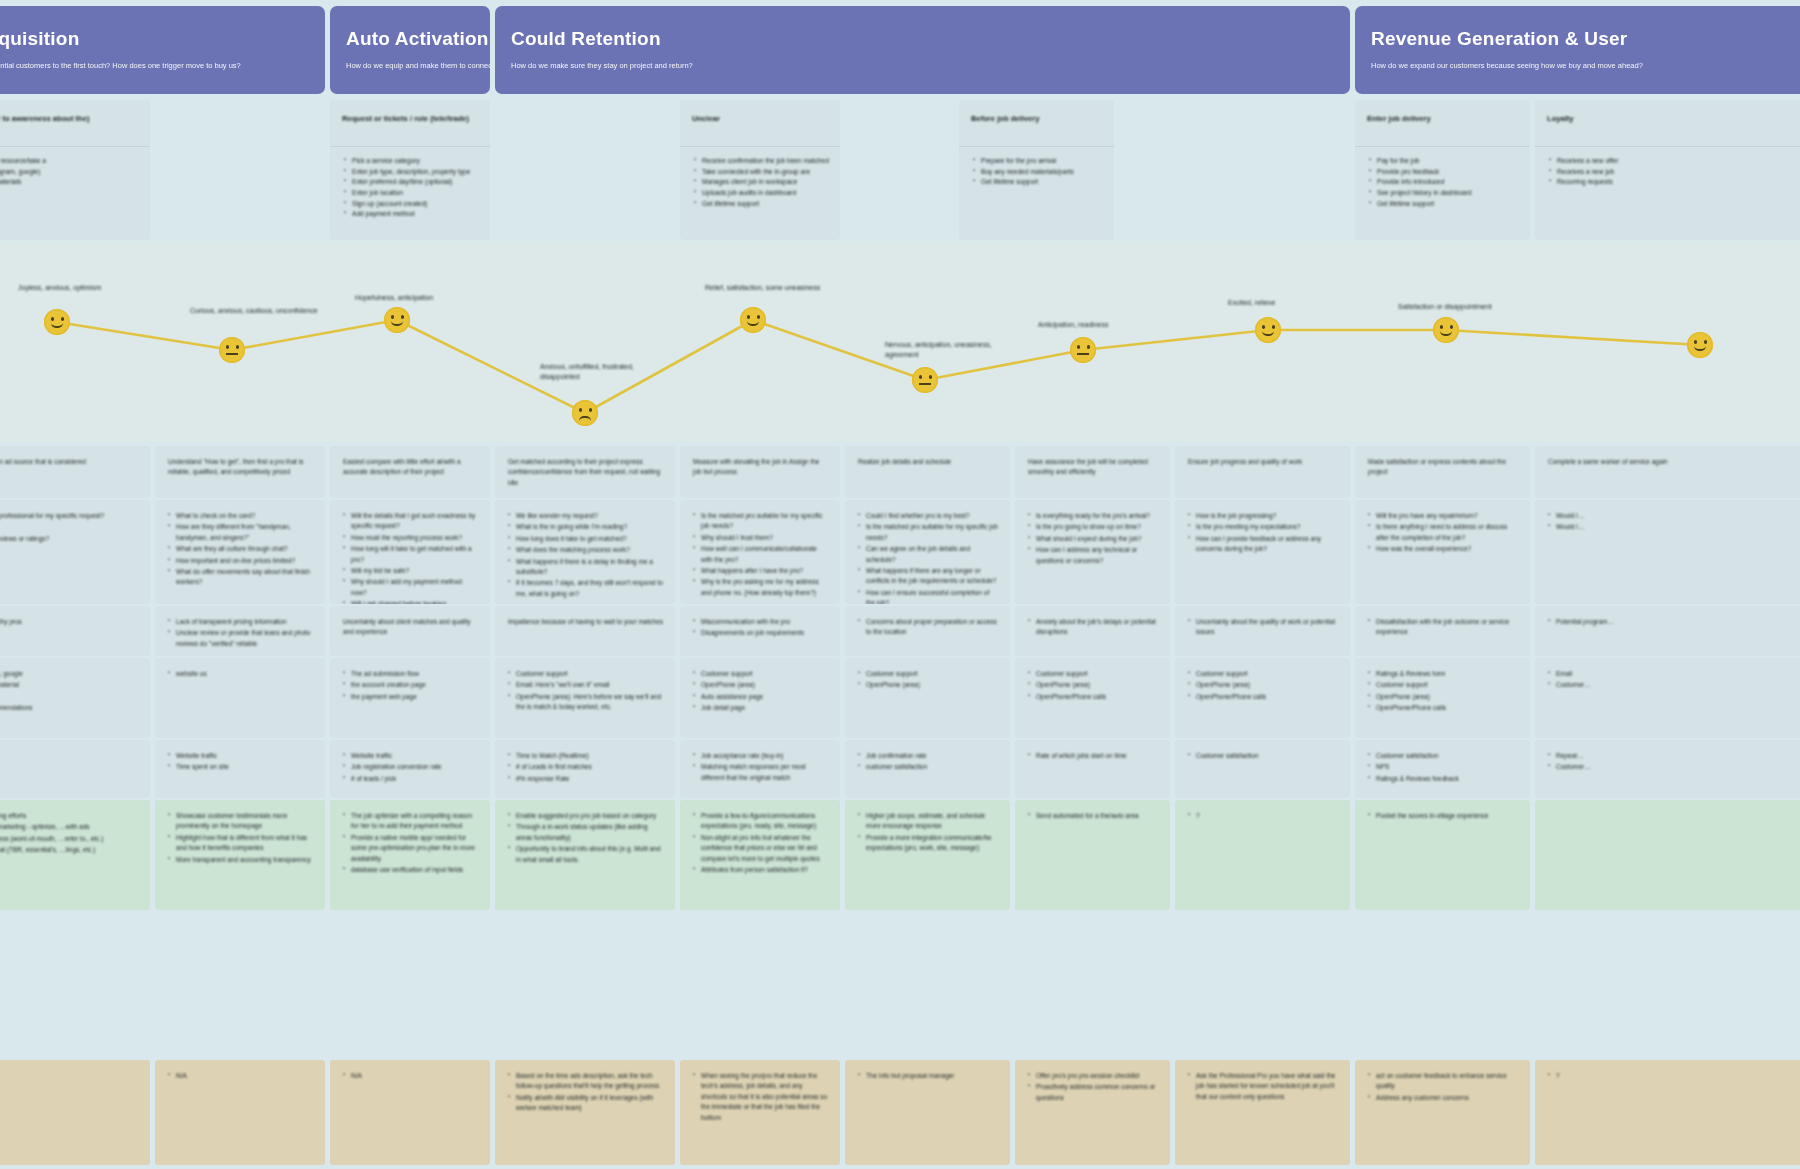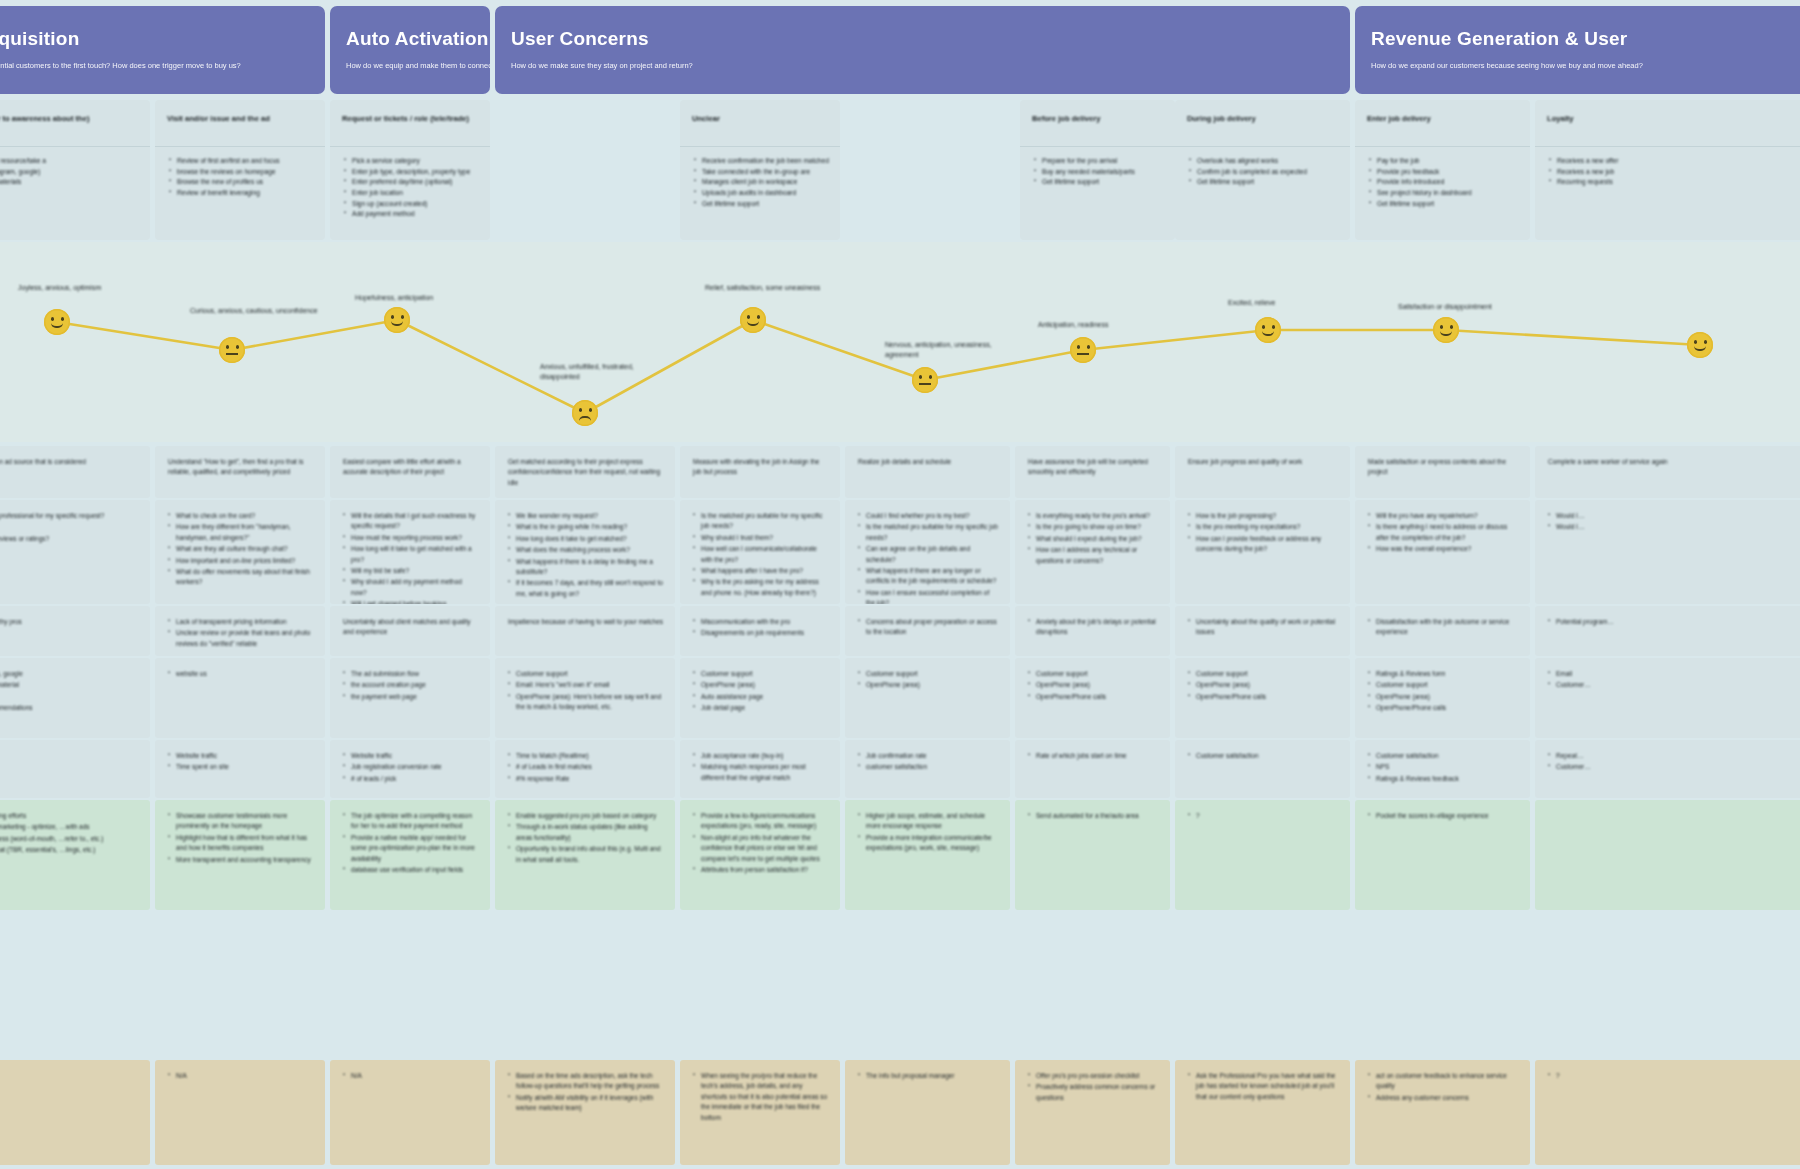--- a/index.html
+++ b/index.html
@@ -79,48 +79,38 @@
   <div class="phase-row">
       <div class="phase" style="left: -90px; width: 415px;">
         <div class="phase-title">User Acquisition</div>
         <div class="phase-sub">How do we move potential customers to the first touch? How does one trigger move to buy us?</div>
       </div>
       <div class="phase" style="left: 330px; width: 160px;">
         <div class="phase-title">Auto Activation</div>
         <div class="phase-sub">How do we equip and make them to connect?</div>
       </div>
       <div class="phase" style="left: 495px; width: 855px;">
-        <div class="phase-title">User Concerns</div>
+        <div class="phase-title">Could Retention</div>
         <div class="phase-sub">How do we make sure they stay on project and return?</div>
       </div>
       <div class="phase" style="left: 1355px; width: 480px;">
         <div class="phase-title">Revenue Generation &amp; User</div>
         <div class="phase-sub">How do we expand our customers because seeing how we buy and move ahead?</div>
       </div>
     </div>
 
   <div class="stage-band">
       <div class="stage-cell" style="left: -90px; width: 240px;">
         <div class="stage-title">Looking to help (prior to awareness about the)</div>
         <div class="stage-div"></div>
         <ul class="stage-list">
           <li>searching to find an ad resource/take a</li>
           <li>one quick ad (FB, Instagram, google)</li>
           <li>see offline marketing materials</li>
           <li>heard through Offer</li>
-        </ul>
-      </div>
-      <div class="stage-cell" style="left: 155px; width: 170px;">
-        <div class="stage-title">Visit and/or issue and the ad</div>
-        <div class="stage-div"></div>
-        <ul class="stage-list">
-          <li>Review of first an/first an and focus</li>
-          <li>browse the reviews on homepage</li>
-          <li>Browse the new of profiles us</li>
-          <li>Review of benefit leveraging</li>
         </ul>
       </div>
       <div class="stage-cell" style="left: 330px; width: 160px;">
         <div class="stage-title">Request or tickets / role (tele/trade)</div>
         <div class="stage-div"></div>
         <ul class="stage-list">
           <li>Pick a service category</li>
           <li>Enter job type, description, property type</li>
           <li>Enter preferred day/time (optional)</li>
           <li>Enter job location</li>
@@ -132,35 +122,26 @@
         <div class="stage-title">Unclear</div>
         <div class="stage-div"></div>
         <ul class="stage-list">
           <li>Receive confirmation the job been matched</li>
           <li>Take connected with the in-group are</li>
           <li>Manages client job in workspace</li>
           <li>Uploads job audits in dashboard</li>
           <li>Get lifetime support</li>
         </ul>
       </div>
-      <div class="stage-cell" style="left: 1020px; width: 155px; text-decoration: underline;">
+      <div class="stage-cell" style="left: 959px; width: 155px; text-decoration: underline;">
         <div class="stage-title">Before job delivery</div>
         <div class="stage-div"></div>
         <ul class="stage-list">
           <li>Prepare for the pro arrival</li>
           <li>Buy any needed materials/parts</li>
-          <li>Get lifetime support</li>
-        </ul>
-      </div>
-      <div class="stage-cell" style="left: 1175px; width: 175px;">
-        <div class="stage-title">During job delivery</div>
-        <div class="stage-div"></div>
-        <ul class="stage-list">
-          <li>Overlook has aligned works</li>
-          <li>Confirm job is completed as expected</li>
           <li>Get lifetime support</li>
         </ul>
       </div>
       <div class="stage-cell" style="left: 1355px; width: 175px;">
         <div class="stage-title">Enter job delivery</div>
         <div class="stage-div"></div>
         <ul class="stage-list">
           <li>Pay for the job</li>
           <li>Provide pro feedback</li>
           <li>Provide info introduced</li>

